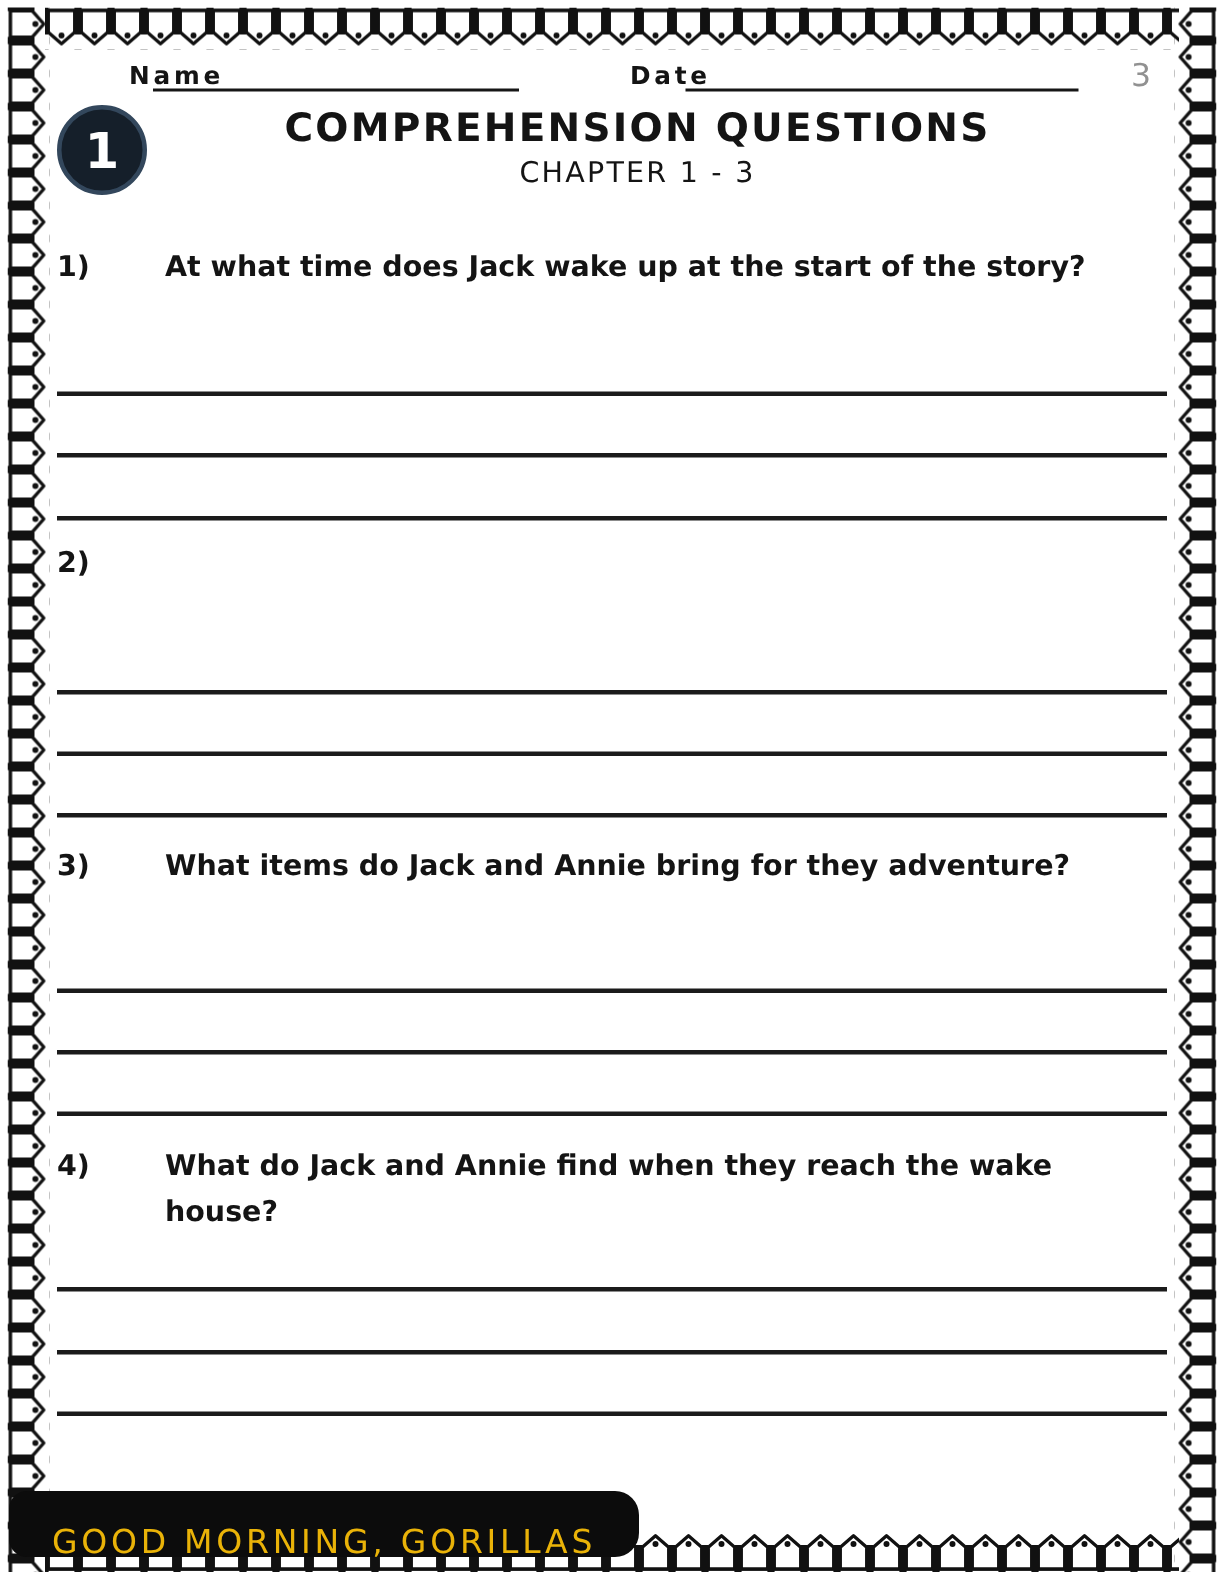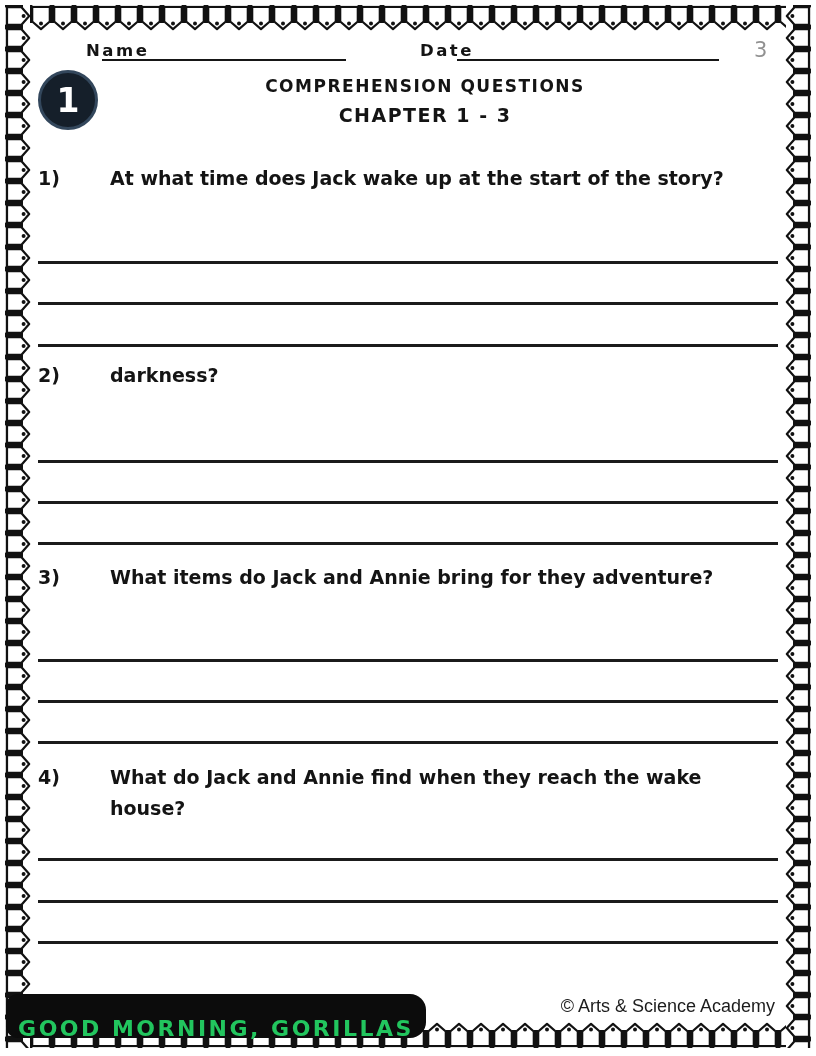--- a/index.html
+++ b/index.html
@@ -17,36 +17,36 @@
   .page-number{position:absolute;left:754px;top:38px;font-size:21px;color:#919191;z-index:2;}
 
   
   .badge{position:absolute;left:38px;top:70px;width:60px;height:60px;border-radius:50%;
          background:#151f2a;border:3px solid #33475c;box-sizing:border-box;z-index:2;
          display:flex;align-items:center;justify-content:center;}
   .badge span{color:#fff;font-size:33px;font-weight:bold;line-height:1;}
 
   
   .title-wrap{position:absolute;left:80px;right:46px;top:71px;text-align:center;z-index:2;}
-  .title-main{font-size:17px;font-weight:bold;letter-spacing:1.5px;line-height:30px;}
-  .title-sub{font-size:19px;font-weight:bold;letter-spacing:1.5px;margin-top:3px;}
+  .title-main{font-size:26px;font-weight:bold;letter-spacing:1.5px;line-height:30px;}
+  .title-sub{font-size:19px;font-weight:normal;letter-spacing:1.5px;margin-top:3px;}
 
   
   .question{position:absolute;left:38px;right:38px;display:flex;z-index:2;
             font-size:19px;font-weight:bold;line-height:31px;}
   .q-num{flex:0 0 32px;}
   .q-text{flex:1;}
   .q-line{min-height:31px;margin-left:40px;}
   .q-line.spread{text-align:justify;text-align-last:justify;}
   .answer-line{position:absolute;left:38px;right:38px;border-top:3px solid #1b1b1b;z-index:2;}
 
   
   .banner{position:absolute;left:6px;top:994px;width:420px;height:44px;background:#0c0c0c;
           border-radius:12px 16px 16px 12px;z-index:3;display:flex;align-items:center;justify-content:center;}
-  .banner span{color:#22c55e;font-size:22px;font-weight:bold;letter-spacing:2.5px;white-space:nowrap;margin-top:24px;}
+  .banner span{color:#eab308;font-size:22px;font-weight:normal;letter-spacing:2.5px;white-space:nowrap;margin-top:24px;}
   .copyright{position:absolute;right:41px;top:996px;font-family:"Liberation Sans",sans-serif;
              font-size:18px;color:#1c1c1c;z-index:3;}
 </style>
 </head>
 <body>
 
 <div class="page">
 
   <svg class="border-frame" width="816" height="1056" viewBox="0 0 816 1056" aria-hidden="true">
     <defs>
@@ -106,21 +106,20 @@
       <div class="q-line">At what time does Jack wake up at the start of the story?</div>
     </div>
   </div>
   <div class="answer-line" style="top:261px"></div>
   <div class="answer-line" style="top:302px"></div>
   <div class="answer-line" style="top:344px"></div>
 
   <div class="question" style="top:360px">
     <div class="q-num">2)</div>
     <div class="q-text">
-      <div class="q-line">darkness?</div>
     </div>
   </div>
   <div class="answer-line" style="top:460px"></div>
   <div class="answer-line" style="top:501px"></div>
   <div class="answer-line" style="top:542px"></div>
 
   <div class="question" style="top:562px">
     <div class="q-num">3)</div>
     <div class="q-text">
       <div class="q-line">What items do Jack and Annie bring for they adventure?</div>
@@ -136,15 +135,14 @@
       <div class="q-line">What do Jack and Annie find when they reach the wake house?</div>
     </div>
   </div>
   <div class="answer-line" style="top:858px"></div>
   <div class="answer-line" style="top:900px"></div>
   <div class="answer-line" style="top:941px"></div>
 
   <div class="banner">
     <span>GOOD MORNING, GORILLAS</span>
   </div>
-  <div class="copyright">© Arts &amp; Science Academy</div>
 
 </div>
 
 </body></html>

